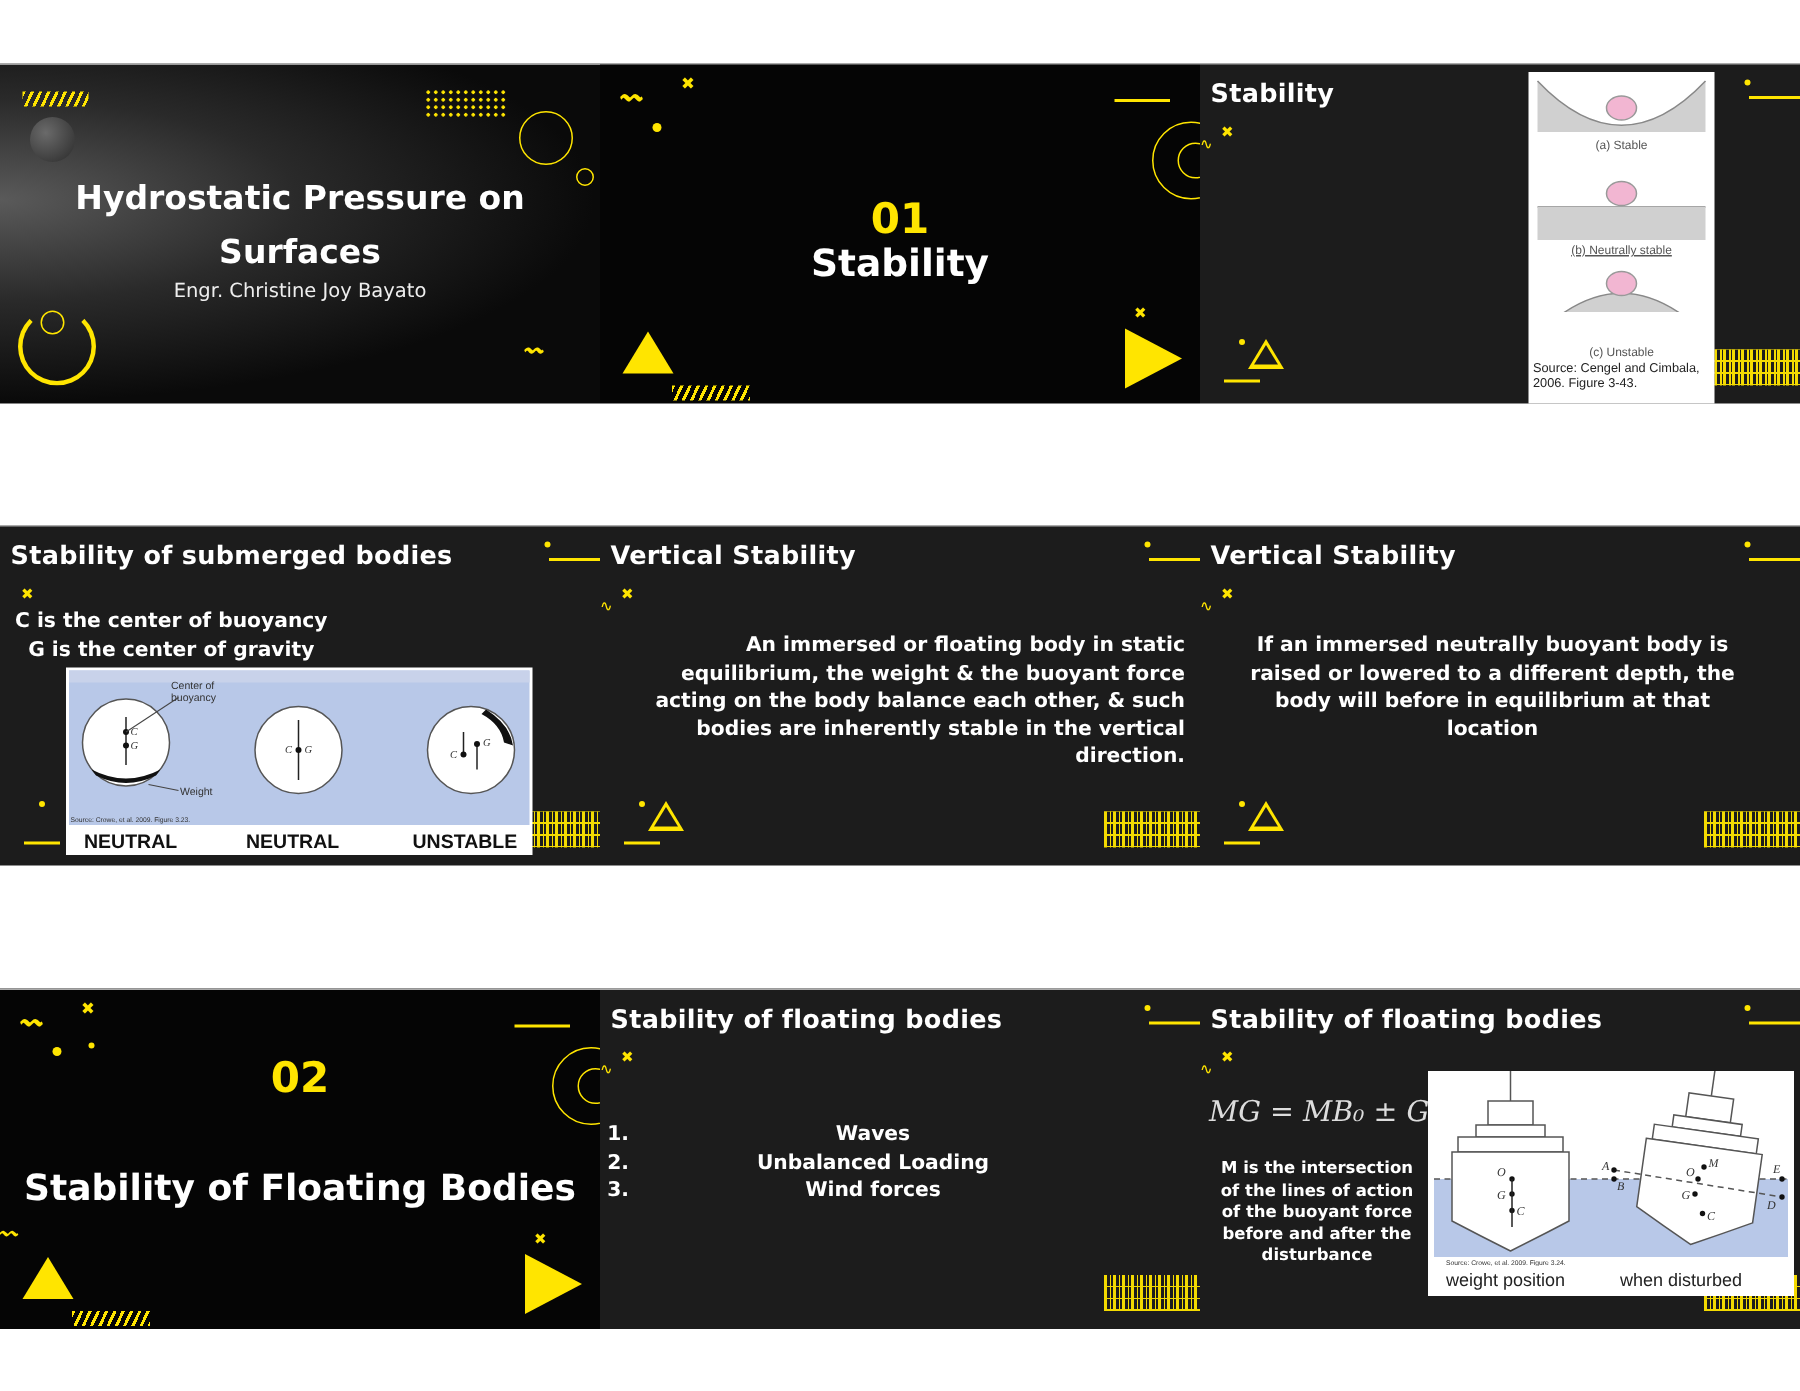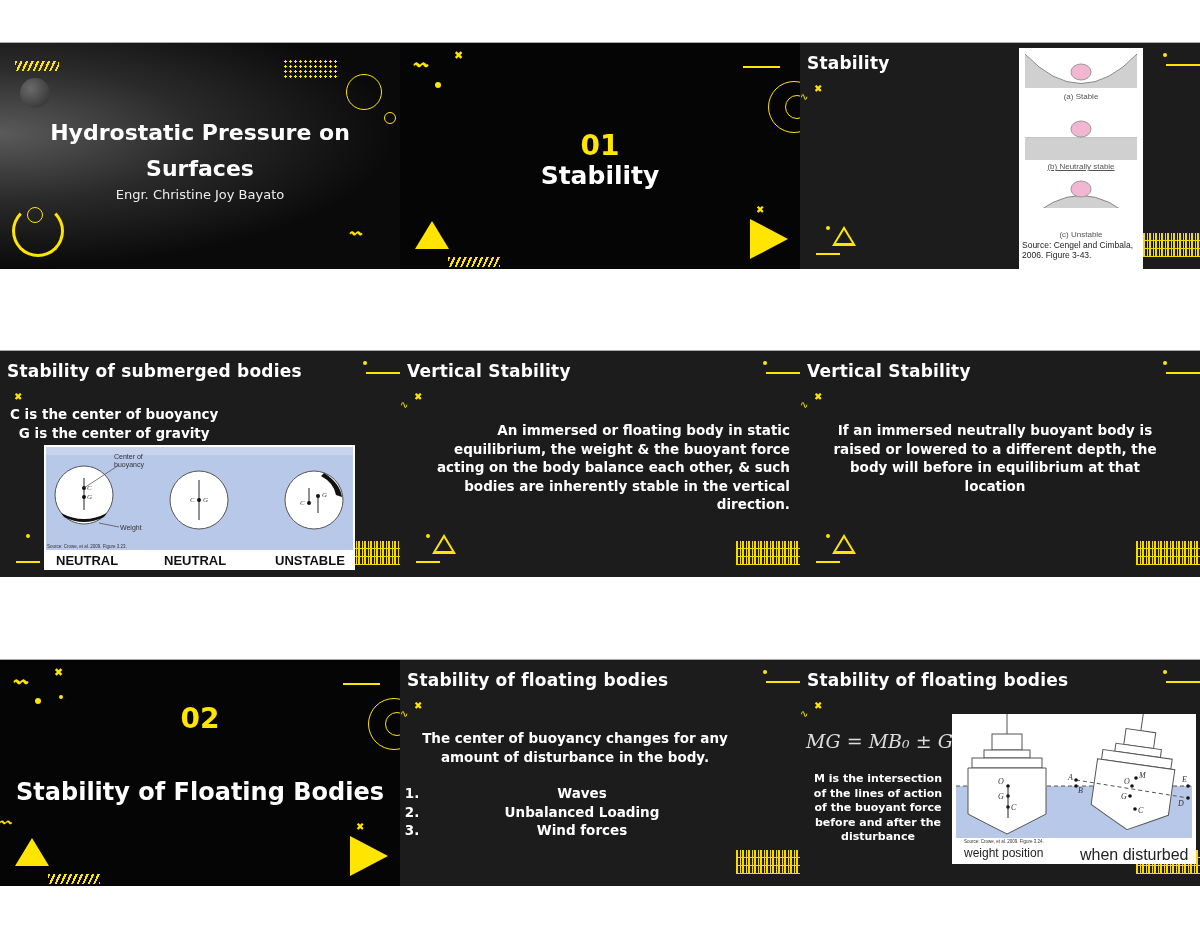--- a/index.html
+++ b/index.html
@@ -188,21 +188,20 @@
   <div class="hatch" style="left:48px;top:214px;width:52px;"></div>
   <div class="abs" style="left:350px;top:176px;width:0;height:0;border-top:20px solid transparent;border-bottom:20px solid transparent;border-left:38px solid #ffe500;"></div>
   <div class="abs yellow" style="left:356px;top:161px;font-size:10px;font-weight:bold;">✖</div>
 </div>
 
 <div class="slide dark" style="left:400px;top:659px;">
   <div class="h-title">Stability of floating bodies</div>
   <div class="abs yellow" style="left:0;top:48px;font-size:10px;">∿</div>
   <div class="abs yellow" style="left:14px;top:40px;font-size:10px;font-weight:bold;">✖</div>
   <div class="abs white" style="left:10px;top:69px;width:330px;font-weight:bold;font-size:13.5px;line-height:18.5px;">
-    <div>The center of buoyancy changes for any amount of disturbance in the body.</div>
     <div style="height:18px;"></div>
     <ol class="factors" style="margin-left:-6px;">
       <li>Waves</li>
       <li>Unbalanced Loading</li>
       <li>Wind forces</li>
     </ol>
   </div>
   <div class="dot" style="left:363px;top:10px;"></div>
   <div class="ylw-line" style="left:366px;top:21px;width:34px;"></div>
   <div class="grid-dec" style="left:336px;top:190px;width:64px;"></div>
@@ -256,15 +255,15 @@
       <text x="126" y="79" font-size="8" font-style="italic" fill="#333" font-family="Liberation Serif, serif">B</text>
       <text x="172" y="70" font-size="8" font-style="italic" fill="#333" font-family="Liberation Serif, serif">O</text>
       <text x="187" y="64" font-size="8" font-style="italic" fill="#333" font-family="Liberation Serif, serif">M</text>
       <text x="169" y="85" font-size="8" font-style="italic" fill="#333" font-family="Liberation Serif, serif">G</text>
       <text x="186" y="99" font-size="8" font-style="italic" fill="#333" font-family="Liberation Serif, serif">C</text>
       <text x="230" y="68" font-size="8" font-style="italic" fill="#333" font-family="Liberation Serif, serif">E</text>
       <text x="226" y="92" font-size="8" font-style="italic" fill="#333" font-family="Liberation Serif, serif">D</text>
       <text x="12" y="129" font-size="4.5" fill="#333" font-family="Liberation Sans, sans-serif">Source: Crowe, et al. 2009. Figure 3.24.</text>
     </svg>
     <div class="abs" style="left:12px;top:132px;font-family:'Liberation Sans',sans-serif;font-size:12px;color:#222;">weight position</div>
-    <div class="abs" style="left:128px;top:132px;font-family:'Liberation Sans',sans-serif;font-size:16px;color:#222;">when disturbed</div>
+    <div class="abs" style="left:128px;top:132px;font-family:'Liberation Sans',sans-serif;font-size:12px;color:#222;">when disturbed</div>
   </div>
 </div>
 
 </body></html>

